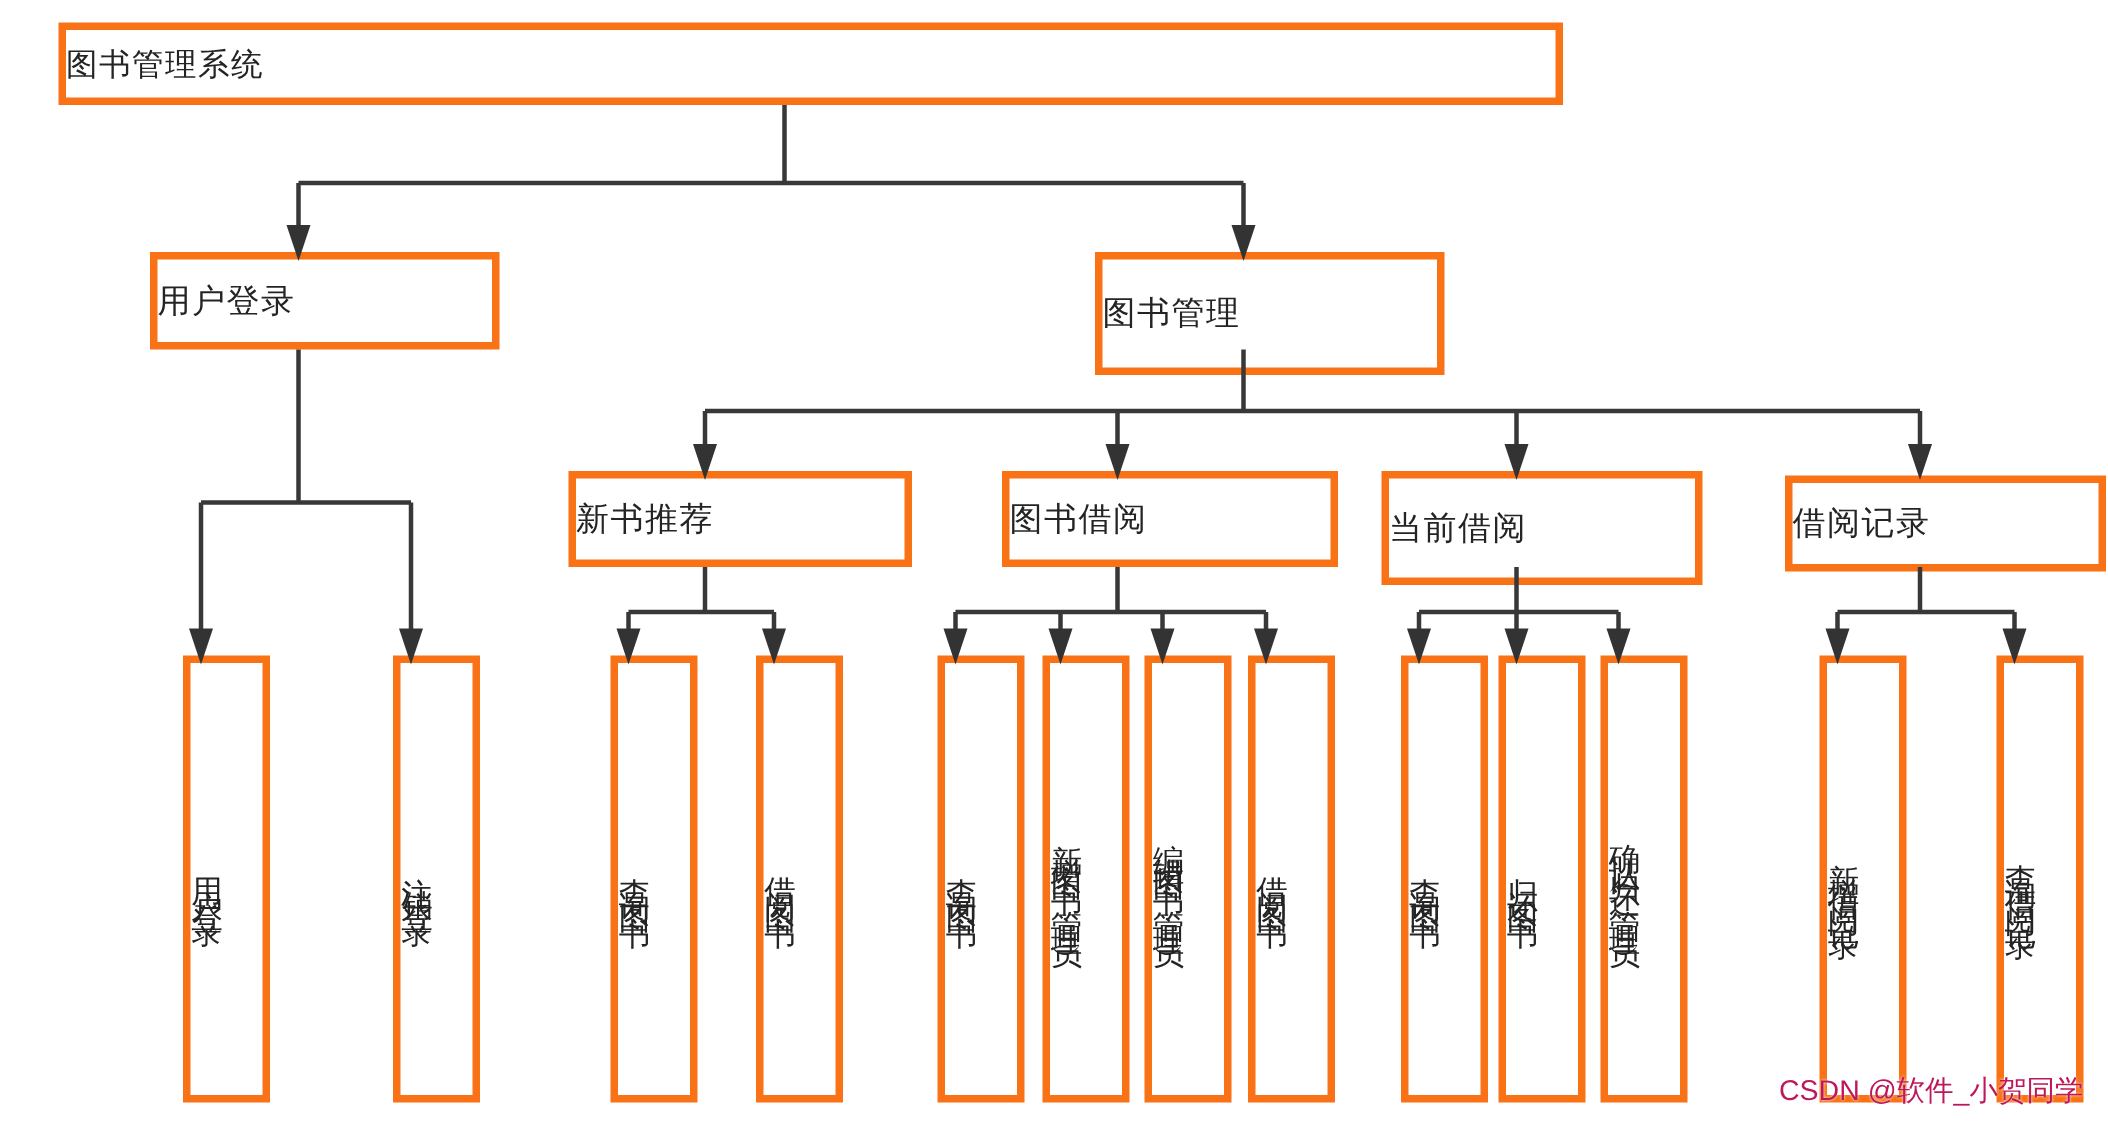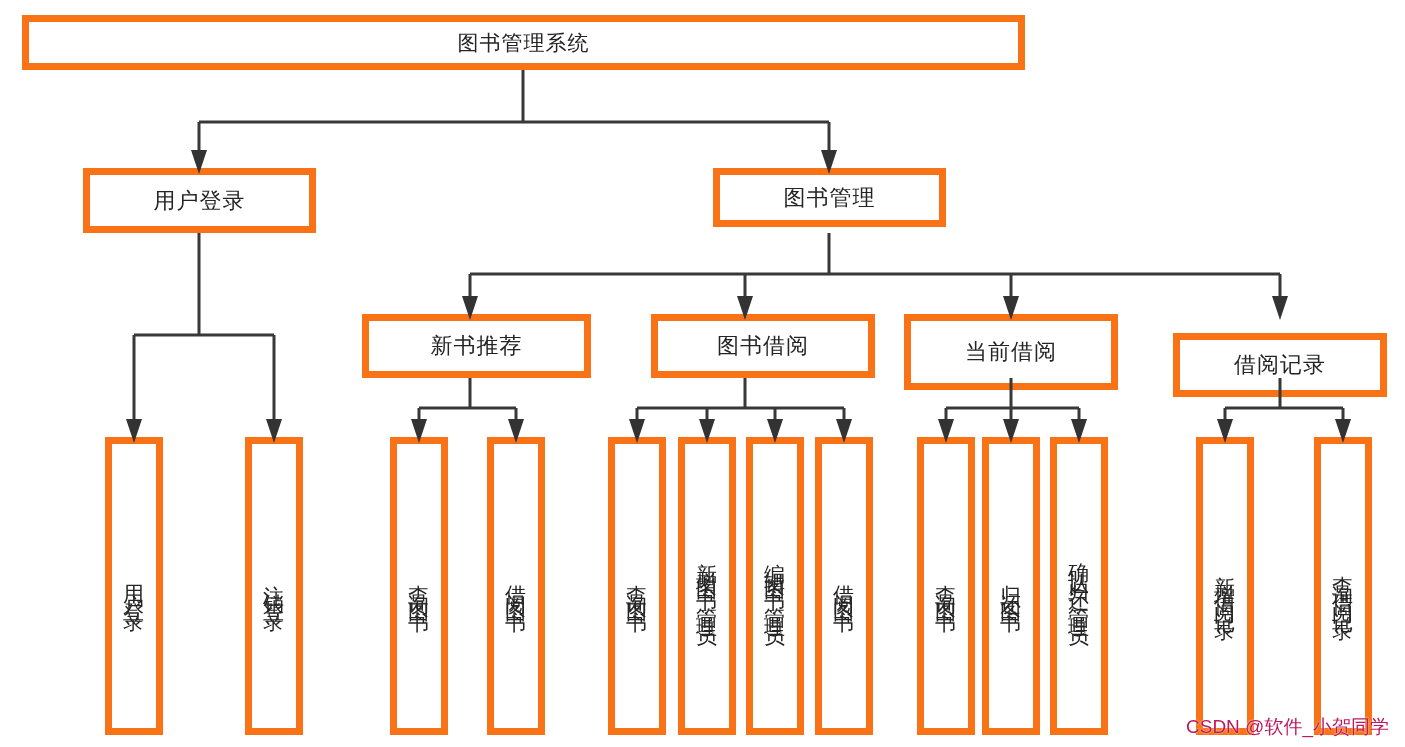--- a/index.html
+++ b/index.html
@@ -20,26 +20,26 @@
     left: 0;
     top: 0;
     width: 1405px;
     height: 747px;
     z-index: 2;
     pointer-events: none;
   }
   .node {
     position: absolute;
     box-sizing: border-box;
-    border: 7px solid #f97316;
+    border: 5px solid #f97316;
     background: #ffffff;
     display: flex;
     align-items: center;
-    justify-content: center;
     z-index: 1;
+    margin-left: 17px;
   }
   .node .lbl {
     color: #242424;
     font-size: 22px;
     letter-spacing: 1px;
     white-space: nowrap;
   }
   .root-node .lbl {
     font-size: 21px;
   }
@@ -110,34 +110,34 @@
     <polygon class="ahead" points="1335,419 1351,419 1343,443"></polygon>
   </svg>
 
   <div class="node root-node" style="left:22px; top:15px; width:1003px; height:55px;">
     <span class="lbl">图书管理系统</span>
   </div>
 
   <div class="node" style="left:83px; top:168px; width:233px; height:65px;">
     <span class="lbl">用户登录</span>
   </div>
-  <div class="node" style="left:713px; top:168px; width:233px; height:59px;">
+  <div class="node" style="left:713px; top:168px; width:233px; height:82px;">
     <span class="lbl">图书管理</span>
   </div>
 
   <div class="node" style="left:362px; top:314px; width:229px; height:64px;">
     <span class="lbl">新书推荐</span>
   </div>
   <div class="node" style="left:651px; top:314px; width:224px; height:64px;">
     <span class="lbl">图书借阅</span>
   </div>
   <div class="node" style="left:904px; top:314px; width:214px; height:76px;">
     <span class="lbl">当前借阅</span>
   </div>
-  <div class="node" style="left:1173px; top:333px; width:214px; height:64px;">
+  <div class="node" style="left:1173px; top:317px; width:214px; height:64px;">
     <span class="lbl">借阅记录</span>
   </div>
 
   <div class="node vnode" style="left:105px;">
     <span class="lbl">用户登录</span>
   </div>
   <div class="node vnode" style="left:245px;">
     <span class="lbl">注销登录</span>
   </div>
 

